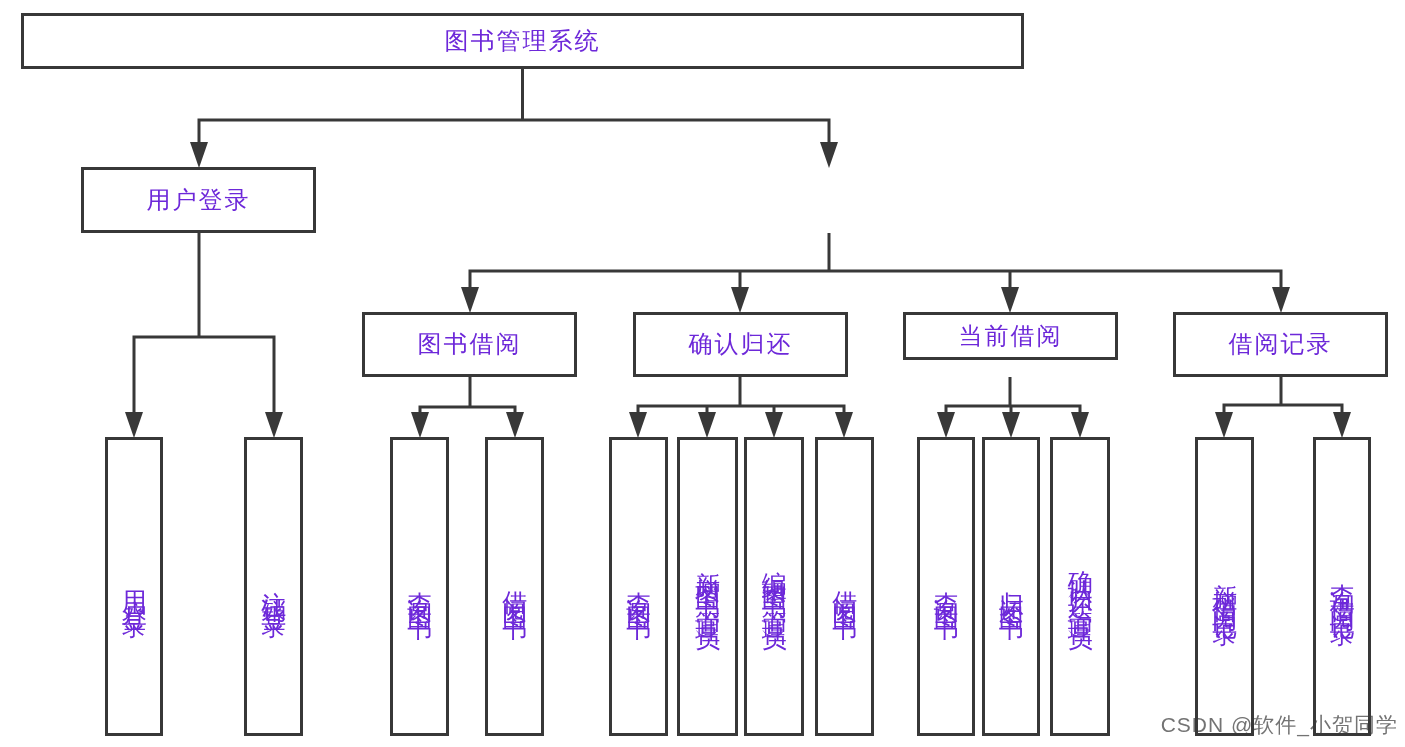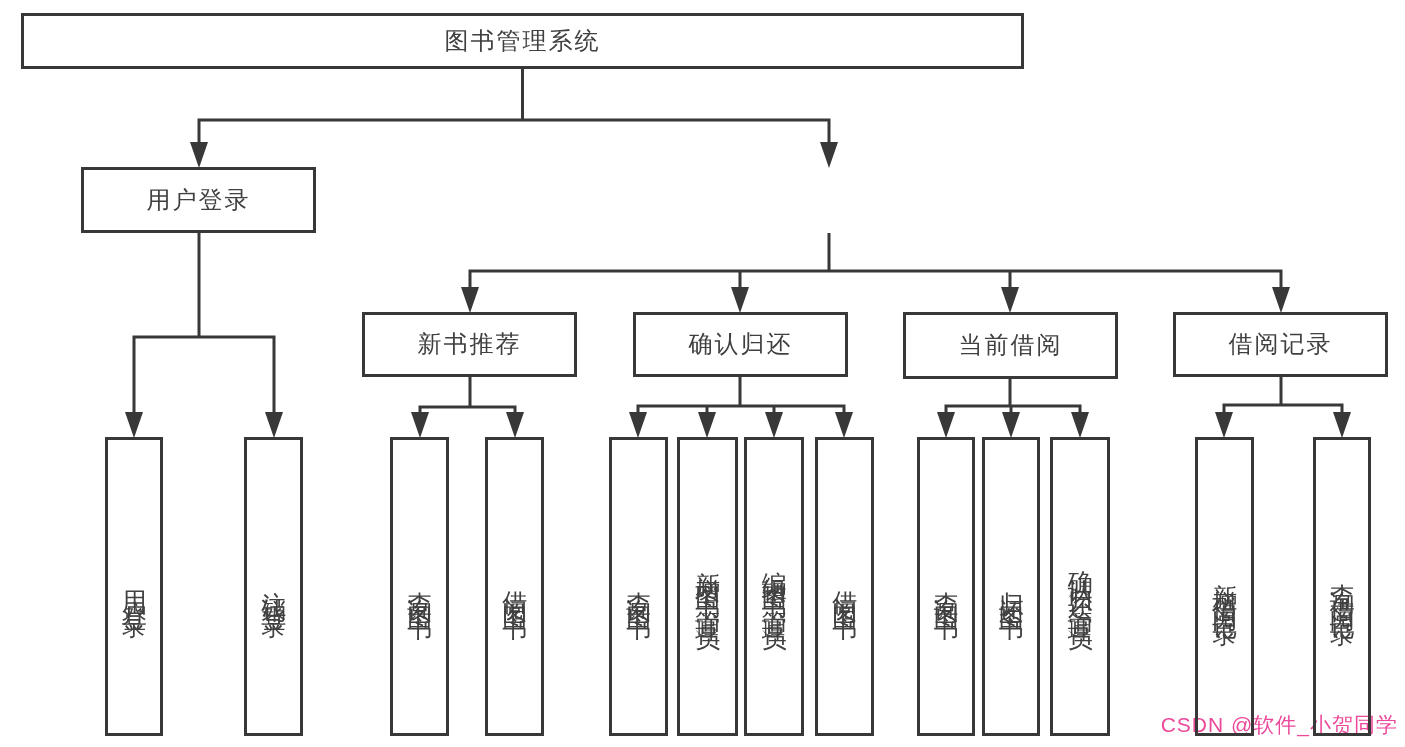--- a/index.html
+++ b/index.html
@@ -15,21 +15,21 @@
     position: absolute;
     left: 0; top: 0;
     width: 1405px; height: 747px;
     z-index: 1;
   }
   .node {
     position: absolute;
     box-sizing: border-box;
     border: 3px solid #383838;
     background: transparent;
-    color: #404040;
+    color: #6d28d9;
     display: flex;
     align-items: center;
     justify-content: center;
     z-index: 2;
   }
   .node.h span {
     font-size: 24px;
     letter-spacing: 2px;
     white-space: nowrap;
     line-height: 1.2;
@@ -42,21 +42,21 @@
     line-height: 1.1;
     white-space: nowrap;
   }
   #watermark {
     position: absolute;
     right: 7px;
     top: 711px;
     z-index: 0;
     font-size: 21px;
     letter-spacing: 1px;
-    color: #ec4899;
+    color: #737373;
     white-space: nowrap;
   }
 </style>
 </head>
 <body>
 
 <div id="stage">
 
   <svg id="connectors" viewBox="0 0 1405 747" xmlns="http://www.w3.org/2000/svg" aria-hidden="true">
     <g stroke="#383838" stroke-width="3" fill="none">
@@ -100,26 +100,26 @@
 
   <div class="node h" style="left:21px; top:13px; width:1003px; height:56px;">
     <span>图书管理系统</span>
   </div>
 
   <div class="node h" style="left:81px; top:167px; width:235px; height:66px;">
     <span>用户登录</span>
   </div>
 
   <div class="node h" style="left:362px; top:312px; width:215px; height:65px;">
-    <span>新书推荐</span>
+    <span>图书借阅</span>
   </div>
   <div class="node h" style="left:633px; top:312px; width:215px; height:65px;">
     <span>确认归还</span>
   </div>
-  <div class="node h" style="left:903px; top:312px; width:215px; height:67px;">
+  <div class="node h" style="left:903px; top:312px; width:215px; height:48px;">
     <span>当前借阅</span>
   </div>
   <div class="node h" style="left:1173px; top:312px; width:215px; height:65px;">
     <span>借阅记录</span>
   </div>
 
   <div class="node v" style="left:105px; top:437px; width:58px; height:299px;">
     <span>用户登录</span>
   </div>
   <div class="node v" style="left:244px; top:437px; width:59px; height:299px;">

